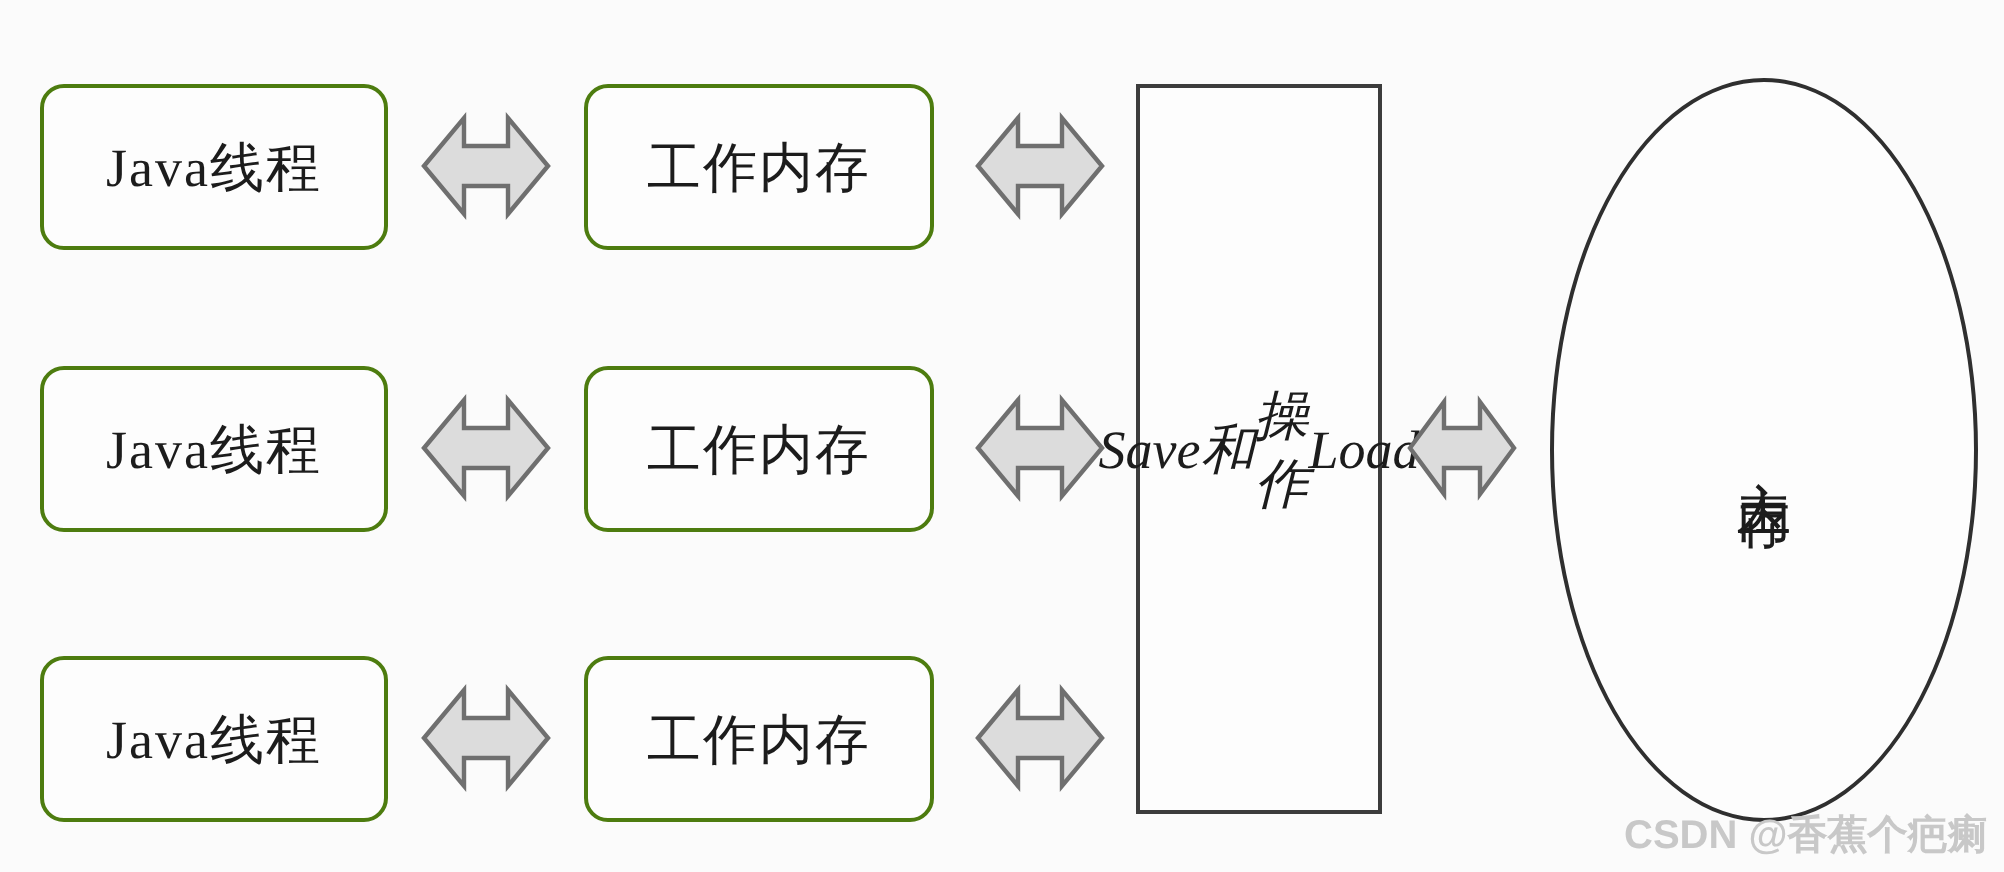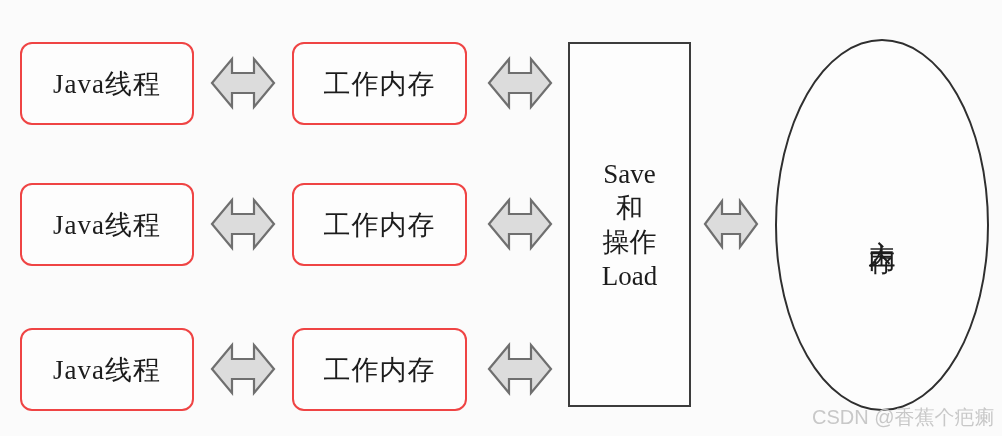--- a/index.html
+++ b/index.html
@@ -13,21 +13,21 @@
     height: 436px;
     background: #fbfbfb;
     font-family: "Liberation Serif", "DejaVu Serif", serif;
     color: #1c1c1c;
     overflow: hidden;
   }
   .box {
     position: absolute;
     box-sizing: border-box;
     background: #fdfdfd;
-    border: 2px solid #ef4444;
+    border: 2px solid #4d7c0f;
     display: flex;
     align-items: center;
     justify-content: center;
     font-size: 27px;
     letter-spacing: 1px;
   }
   .rounded {
     border-radius: 12px;
   }
   .thread-box { left: 20px; width: 174px; height: 83px; }
@@ -54,23 +54,24 @@
   .acenter { left: 703px; top: 196px; width: 56px; height: 56px; }
 
   .tall-box {
     position: absolute;
     box-sizing: border-box;
     left: 568px; top: 42px;
     width: 123px; height: 365px;
     background: #fdfdfd;
     border: 2px solid #3c3c3c;
     display: flex;
-    flex-direction: column;
+    flex-direction: row;
     align-items: center;
     justify-content: center;
+    font-style: italic;
   }
   .tall-box .line {
     font-size: 27px;
     line-height: 34px;
     text-align: center;
   }
 
   .ellipse {
     position: absolute;
     box-sizing: border-box;
@@ -91,20 +92,21 @@
   }
 
   .watermark {
     position: absolute;
     left: 812px;
     top: 404px;
     font-family: "Liberation Sans", "DejaVu Sans", sans-serif;
     font-size: 20px;
     color: #c8c8c8;
     white-space: nowrap;
+    font-weight: bold;
   }
 </style>
 </head>
 <body>
 
 <div class="canvas">
 
   <div class="box rounded thread-box row1">
     <span>Java线程</span>
   </div>

